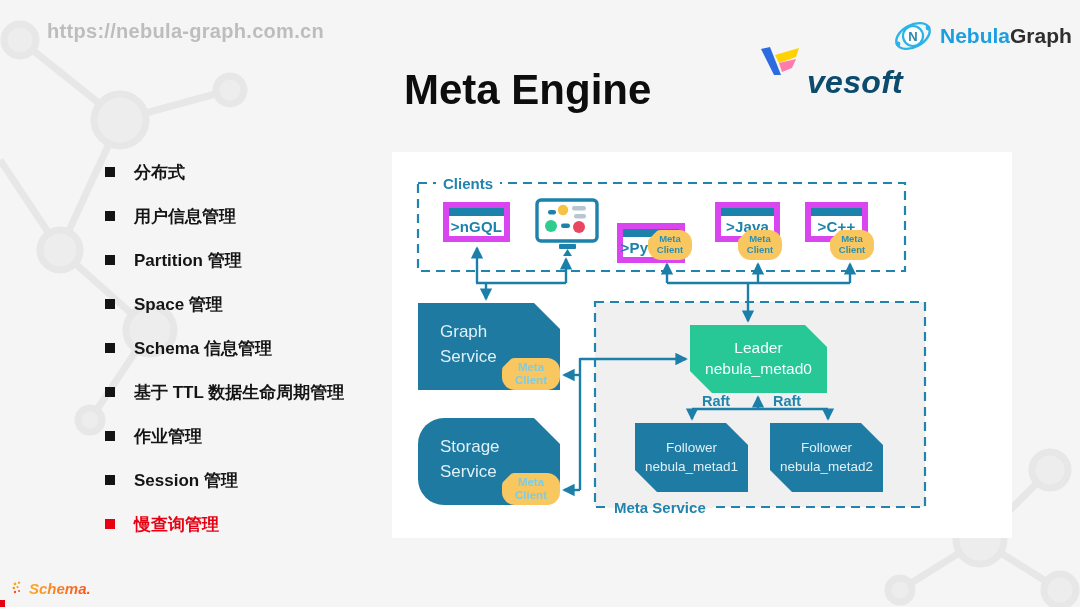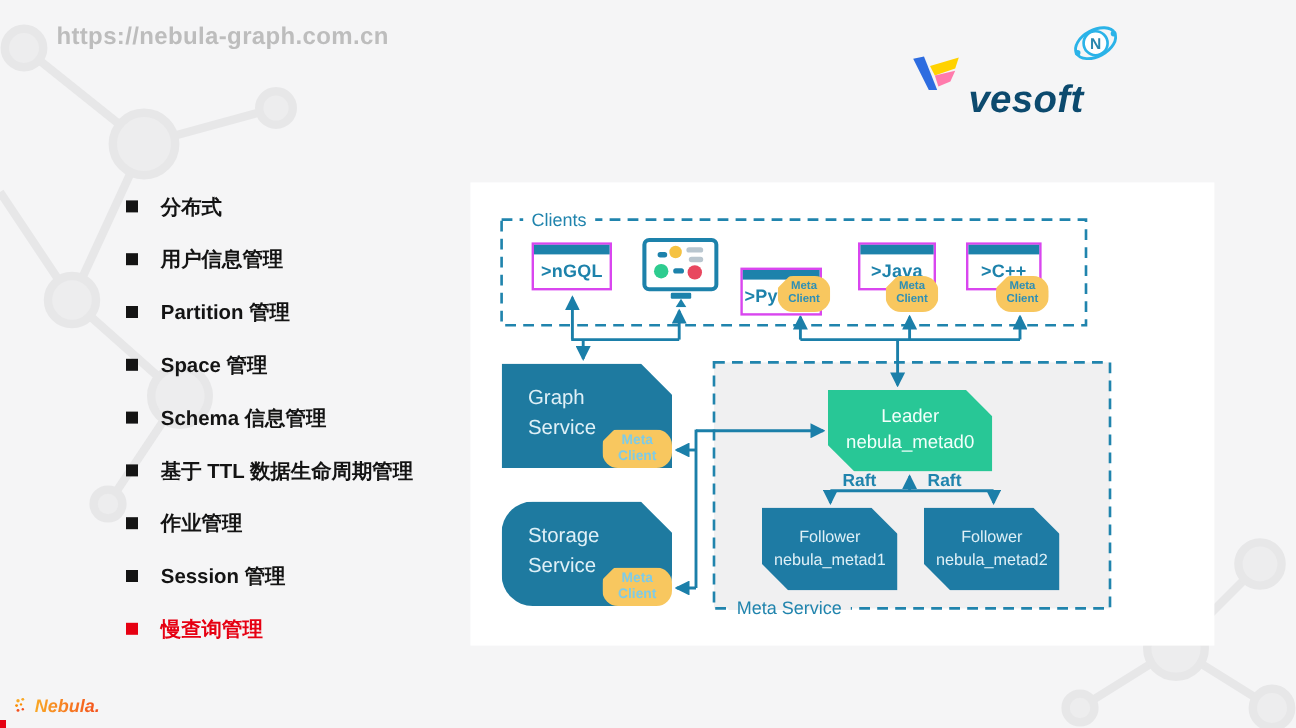--- a/index.html
+++ b/index.html
@@ -24,42 +24,42 @@
   .bullet-item{display:flex;align-items:center;height:28px;}
   .bullet-sq{width:10px;height:10px;background:#141414;margin-right:19px;flex:0 0 auto;}
   .bullet-label{font-size:17px;font-weight:700;color:#141414;white-space:nowrap;}
   .bullet-item.red .bullet-sq{background:#e60012;}
   .bullet-item.red .bullet-label{color:#e60012;}
   
   .card{position:absolute;left:392px;top:152px;width:620px;height:386px;background:#ffffff;}
   .card svg.connectors{position:absolute;inset:0;}
   .abs{position:absolute;box-sizing:border-box;}
   
-  .term{border:2px solid #d946ef;background:#fff;display:flex;flex-direction:column;}
+  .term{border:6px solid #d946ef;background:#fff;display:flex;flex-direction:column;}
   .term-bar{height:8px;background:#1d82ab;flex:0 0 auto;}
   .term-label{flex:1;display:flex;align-items:center;justify-content:center;
     color:#1d82ab;font-weight:700;font-size:15px;letter-spacing:.2px;}
   
   .mtag{background:#f8c75f;border-radius:13px;
     clip-path:polygon(10px 0,100% 0,100% 100%,0 100%,0 10px);
     display:flex;flex-direction:column;align-items:center;justify-content:center;
     font-weight:700;line-height:1.15;}
   .mtag.small{font-size:9.5px;color:#2e8fb5;}
   .mtag.big{font-size:11.5px;color:#7ecbe7;}
   
   .svc{background:#1e7aa0;color:#dff0f7;font-size:17px;font-weight:400;line-height:1.45;
     padding:17px 0 0 22px;
     clip-path:polygon(0 0,calc(100% - 26px) 0,100% 26px,100% 100%,0 100%);}
   
   .node{display:flex;flex-direction:column;align-items:center;justify-content:center;
     line-height:1.35;clip-path:polygon(0 0,calc(100% - 22px) 0,100% 22px,100% 100%,22px 100%,0 calc(100% - 22px));}
   .leader{background:#28c796;color:#f2fffb;font-size:15.5px;}
   .follower{background:#1e7ba4;color:#dff0f7;font-size:13.5px;}
   
-  .region-label{position:absolute;font-size:15px;font-weight:400;color:#2084ad;padding:0 7px;white-space:nowrap;}
+  .region-label{position:absolute;font-size:15px;font-weight:700;color:#2084ad;padding:0 7px;white-space:nowrap;}
   .clients-label{left:44px;top:23px;background:#ffffff;}
   .meta-label{left:215px;top:347px;background:linear-gradient(#f0f0f1 55%,#ffffff 55%);}
   .raft{position:absolute;font-size:14.5px;font-weight:600;color:#2084ad;}
   
   .datafun{position:absolute;left:12px;top:580px;display:flex;align-items:center;gap:3px;}
   .datafun-label{font-size:15px;font-weight:800;font-style:italic;
     background:linear-gradient(90deg,#f9a825,#f4511e);
     -webkit-background-clip:text;background-clip:text;color:transparent;}
   .corner-mark{position:absolute;left:0;top:600px;width:5px;height:7px;background:#e60012;}
 </style>
@@ -104,22 +104,24 @@
   </div>
 
   <div class="nebula">
     <svg width="40" height="40" viewBox="0 0 40 40">
       <ellipse cx="20" cy="20" rx="18" ry="11" fill="none" stroke="#2bb3e8" stroke-width="2.4" transform="rotate(-28 20 20)"></ellipse>
       <circle cx="20" cy="20" r="10" fill="#ffffff" stroke="#2bb3e8" stroke-width="2.2"></circle>
       <circle cx="5" cy="28" r="2.4" fill="#2bb3e8"></circle>
       <circle cx="35" cy="12" r="2.4" fill="#2bb3e8"></circle>
       <text x="20" y="25" text-anchor="middle" font-size="13" font-weight="bold" fill="#2a87ad" font-family="Liberation Sans, sans-serif">N</text>
     </svg>
-  </div>
-
+    <span class="nebula-label"><span class="blue">Nebula</span><span class="dark">Graph</span></span>
+  </div>
+
+  <div class="title">Meta Engine</div>
 
   <div class="bullets">
     <div class="bullet-item">
         <span class="bullet-sq"></span>
         <span class="bullet-label">分布式</span>
       </div>
     <div class="bullet-item">
         <span class="bullet-sq"></span>
         <span class="bullet-label">用户信息管理</span>
       </div>
@@ -275,17 +277,17 @@
 
   <div class="datafun">
     <svg width="14" height="16" viewBox="0 0 14 16">
       <circle cx="3" cy="3" r="1.4" fill="#f9a825"></circle>
       <circle cx="7" cy="1.8" r="1.2" fill="#f9a825"></circle>
       <circle cx="1.8" cy="7" r="1.2" fill="#fb8c00"></circle>
       <circle cx="5.5" cy="6" r="1" fill="#fb8c00"></circle>
       <circle cx="3" cy="11" r="1.2" fill="#f4511e"></circle>
       <circle cx="7" cy="10" r="1" fill="#f4511e"></circle>
     </svg>
-    <span class="datafun-label">Nebula.</span>
+    <span class="datafun-label">Schema.</span>
   </div>
   <div class="corner-mark"></div>
 
 </div>
 
 </body></html>

